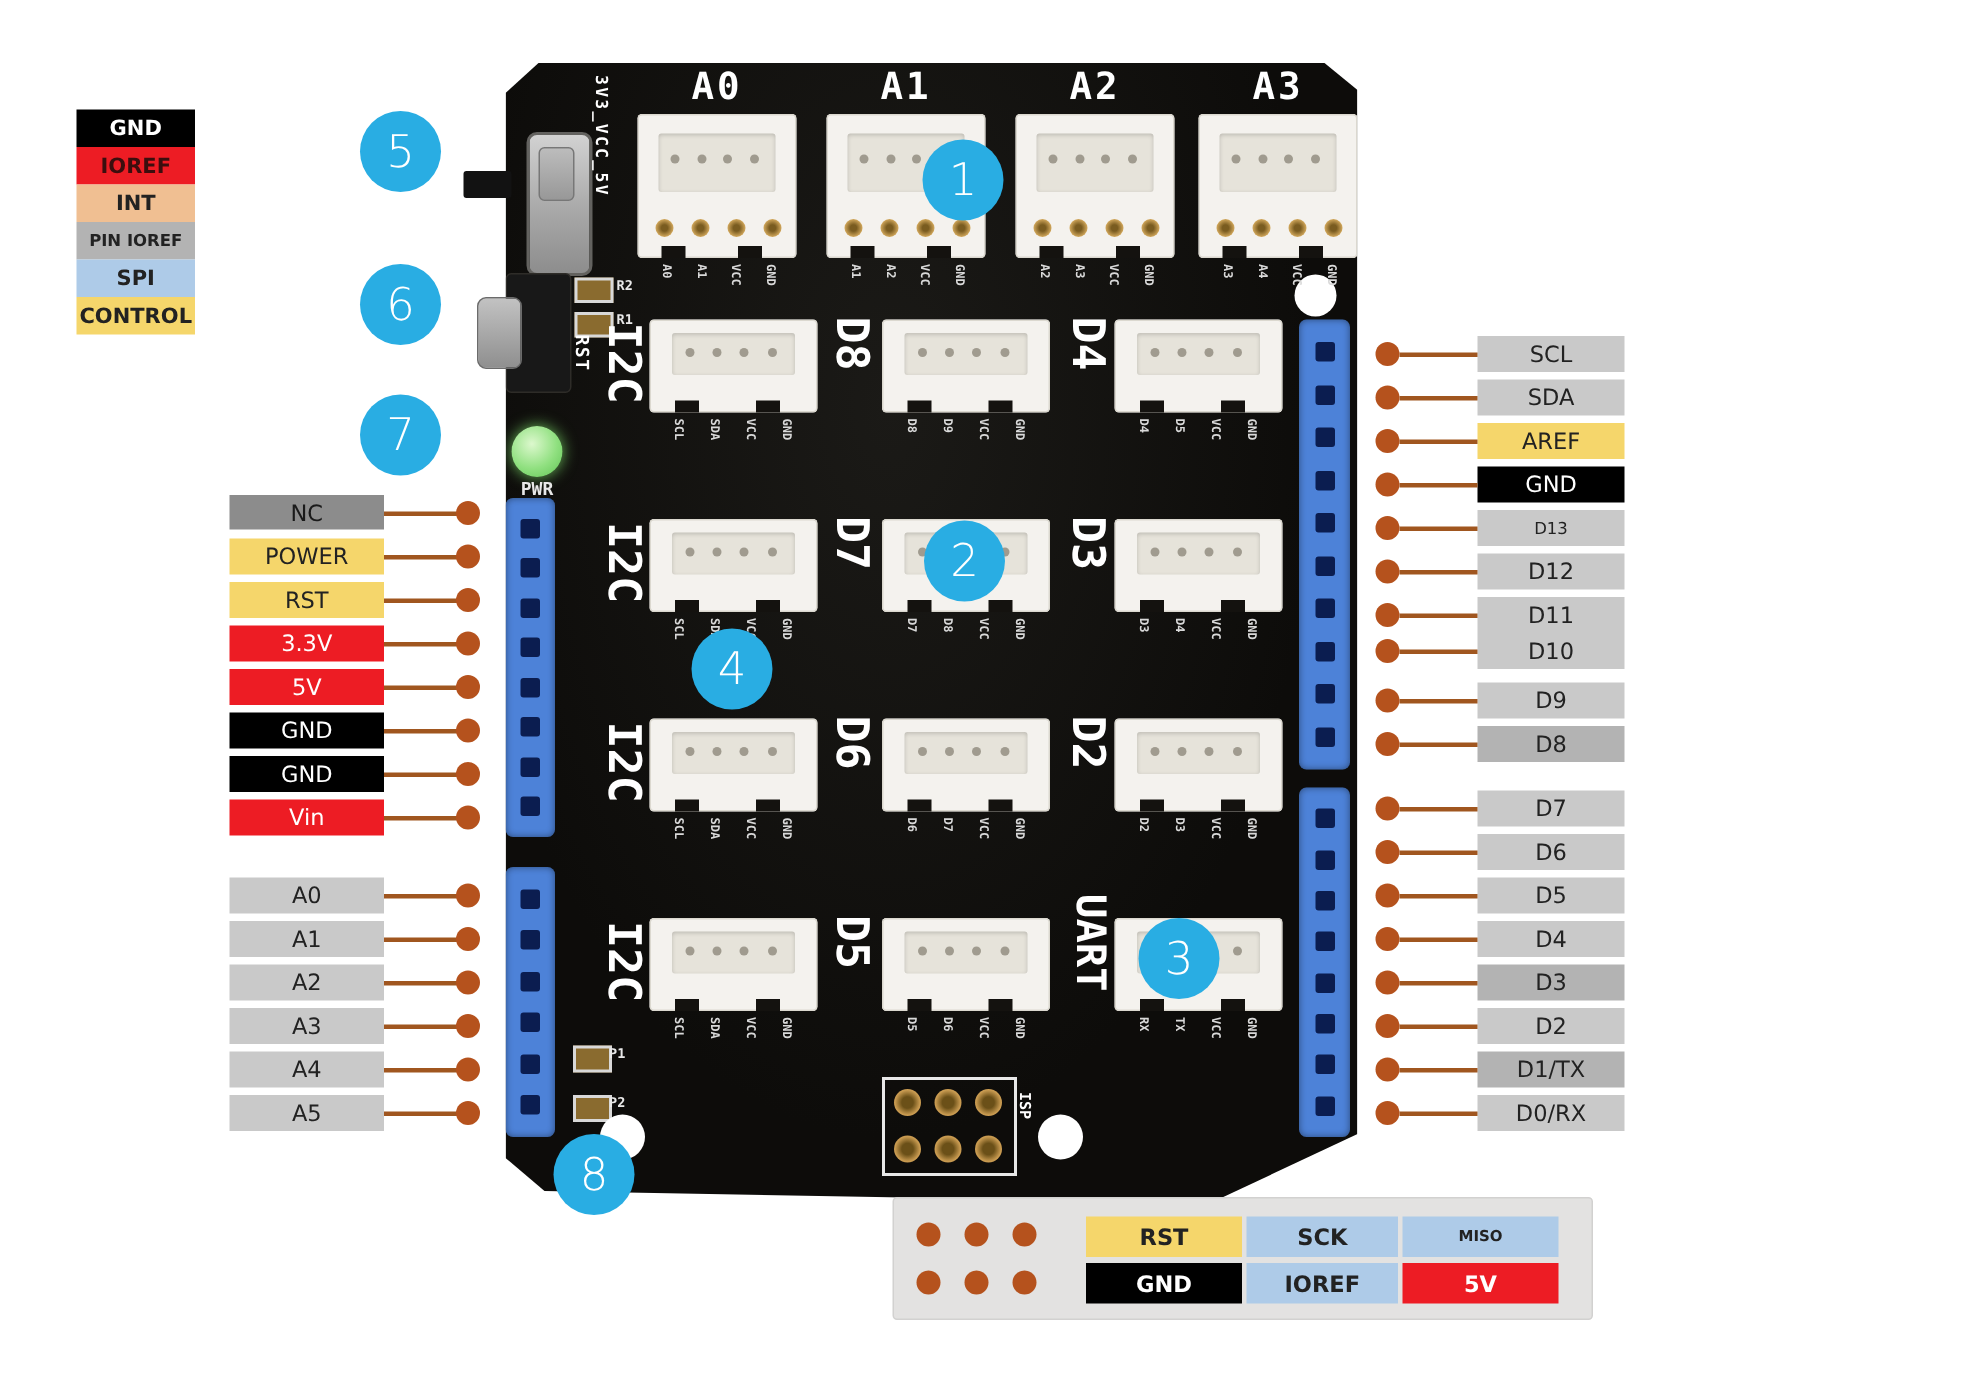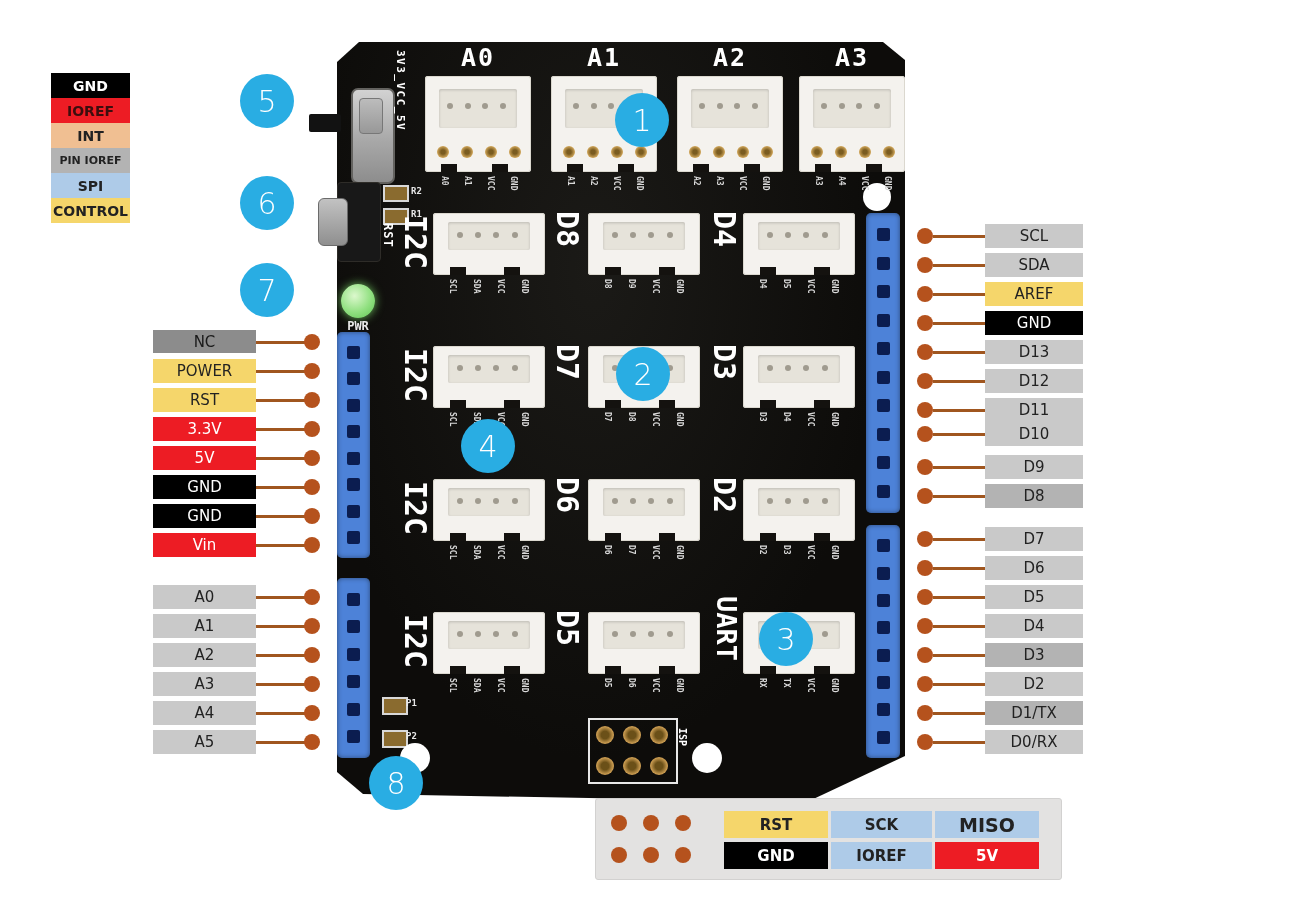--- a/index.html
+++ b/index.html
@@ -381,21 +381,21 @@
 
   <div id="isp-panel">
       <div style="position: absolute; left: 15px; top: 16px; width: 16px; height: 16px; background: rgb(181, 82, 29); border-radius: 50%;"></div>
       <div style="position: absolute; left: 47px; top: 16px; width: 16px; height: 16px; background: rgb(181, 82, 29); border-radius: 50%;"></div>
       <div style="position: absolute; left: 79px; top: 16px; width: 16px; height: 16px; background: rgb(181, 82, 29); border-radius: 50%;"></div>
       <div style="position: absolute; left: 15px; top: 48px; width: 16px; height: 16px; background: rgb(181, 82, 29); border-radius: 50%;"></div>
       <div style="position: absolute; left: 47px; top: 48px; width: 16px; height: 16px; background: rgb(181, 82, 29); border-radius: 50%;"></div>
       <div style="position: absolute; left: 79px; top: 48px; width: 16px; height: 16px; background: rgb(181, 82, 29); border-radius: 50%;"></div>
       <div style="position: absolute; left: 128px; top: 12px; width: 104px; height: 27px; display: flex; align-items: center; justify-content: center; background: rgb(245, 214, 107); color: rgb(34, 34, 34); font-size: 15px; font-weight: 600;">RST</div>
       <div style="position: absolute; left: 235px; top: 12px; width: 101px; height: 27px; display: flex; align-items: center; justify-content: center; background: rgb(174, 203, 232); color: rgb(34, 34, 34); font-size: 15px; font-weight: 600;">SCK</div>
-      <div style="position: absolute; left: 339px; top: 12px; width: 104px; height: 27px; display: flex; align-items: center; justify-content: center; background: rgb(174, 203, 232); color: rgb(34, 34, 34); font-size: 19px; font-weight: 600;">MISO</div>
+      <div style="position: absolute; left: 339px; top: 12px; width: 104px; height: 27px; display: flex; align-items: center; justify-content: center; background: rgb(174, 203, 232); color: rgb(34, 34, 34); font-size: 10px; font-weight: 600;">MISO</div>
       <div style="position: absolute; left: 128px; top: 43px; width: 104px; height: 27px; display: flex; align-items: center; justify-content: center; background: rgb(0, 0, 0); color: rgb(255, 255, 255); font-size: 15px; font-weight: 600;">GND</div>
       <div style="position: absolute; left: 235px; top: 43px; width: 101px; height: 27px; display: flex; align-items: center; justify-content: center; background: rgb(174, 203, 232); color: rgb(34, 34, 34); font-size: 15px; font-weight: 600;">IOREF</div>
       <div style="position: absolute; left: 339px; top: 43px; width: 104px; height: 27px; display: flex; align-items: center; justify-content: center; background: rgb(237, 28, 36); color: rgb(255, 255, 255); font-size: 15px; font-weight: 600;">5V</div>
     </div>
 <div style="position: absolute; left: 153px; top: 330px; width: 103px; height: 23px; display: flex; align-items: center; justify-content: center; background: rgb(140, 140, 140); color: rgb(26, 26, 26); font-size: 15px; font-weight: 500; z-index: 20;">NC</div>
     <div style="position: absolute; left: 256px; top: 341px; width: 52px; height: 3px; background: rgb(160, 86, 31); z-index: 20;"></div>
     <div style="position: absolute; left: 304px; top: 334px; width: 16px; height: 16px; background: rgb(181, 82, 29); border-radius: 50%; z-index: 20;"></div>
     <div style="position: absolute; left: 153px; top: 359px; width: 103px; height: 24px; display: flex; align-items: center; justify-content: center; background: rgb(245, 214, 107); color: rgb(34, 34, 34); font-size: 15px; font-weight: 500; z-index: 20;">POWER</div>
     <div style="position: absolute; left: 256px; top: 370px; width: 52px; height: 3px; background: rgb(160, 86, 31); z-index: 20;"></div>
     <div style="position: absolute; left: 304px; top: 363px; width: 16px; height: 16px; background: rgb(181, 82, 29); border-radius: 50%; z-index: 20;"></div>
@@ -440,21 +440,21 @@
     <div style="position: absolute; left: 917px; top: 228px; width: 16px; height: 16px; background: rgb(181, 82, 29); border-radius: 50%; z-index: 20;"></div>
     <div style="position: absolute; left: 985px; top: 253px; width: 98px; height: 24px; display: flex; align-items: center; justify-content: center; background: rgb(201, 201, 201); color: rgb(34, 34, 34); font-size: 15px; font-weight: 500; z-index: 20;">SDA</div>
     <div style="position: absolute; left: 933px; top: 264px; width: 52px; height: 3px; background: rgb(160, 86, 31); z-index: 20;"></div>
     <div style="position: absolute; left: 917px; top: 257px; width: 16px; height: 16px; background: rgb(181, 82, 29); border-radius: 50%; z-index: 20;"></div>
     <div style="position: absolute; left: 985px; top: 282px; width: 98px; height: 24px; display: flex; align-items: center; justify-content: center; background: rgb(245, 214, 107); color: rgb(34, 34, 34); font-size: 15px; font-weight: 500; z-index: 20;">AREF</div>
     <div style="position: absolute; left: 933px; top: 293px; width: 52px; height: 3px; background: rgb(160, 86, 31); z-index: 20;"></div>
     <div style="position: absolute; left: 917px; top: 286px; width: 16px; height: 16px; background: rgb(181, 82, 29); border-radius: 50%; z-index: 20;"></div>
     <div style="position: absolute; left: 985px; top: 311px; width: 98px; height: 24px; display: flex; align-items: center; justify-content: center; background: rgb(0, 0, 0); color: rgb(255, 255, 255); font-size: 15px; font-weight: 500; z-index: 20;">GND</div>
     <div style="position: absolute; left: 933px; top: 322px; width: 52px; height: 3px; background: rgb(160, 86, 31); z-index: 20;"></div>
     <div style="position: absolute; left: 917px; top: 315px; width: 16px; height: 16px; background: rgb(181, 82, 29); border-radius: 50%; z-index: 20;"></div>
-    <div style="position: absolute; left: 985px; top: 340px; width: 98px; height: 24px; display: flex; align-items: center; justify-content: center; background: rgb(201, 201, 201); color: rgb(34, 34, 34); font-size: 15px; font-weight: 500; z-index: 20;">D13</div>
+    <div style="position: absolute; left: 985px; top: 340px; width: 98px; height: 24px; display: flex; align-items: center; justify-content: center; background: rgb(201, 201, 201); color: rgb(34, 34, 34); font-size: 11px; font-weight: 500; z-index: 20;">D13</div>
     <div style="position: absolute; left: 933px; top: 351px; width: 52px; height: 3px; background: rgb(160, 86, 31); z-index: 20;"></div>
     <div style="position: absolute; left: 917px; top: 344px; width: 16px; height: 16px; background: rgb(181, 82, 29); border-radius: 50%; z-index: 20;"></div>
     <div style="position: absolute; left: 985px; top: 369px; width: 98px; height: 24px; display: flex; align-items: center; justify-content: center; background: rgb(201, 201, 201); color: rgb(34, 34, 34); font-size: 15px; font-weight: 500; z-index: 20;">D12</div>
     <div style="position: absolute; left: 933px; top: 380px; width: 52px; height: 3px; background: rgb(160, 86, 31); z-index: 20;"></div>
     <div style="position: absolute; left: 917px; top: 373px; width: 16px; height: 16px; background: rgb(181, 82, 29); border-radius: 50%; z-index: 20;"></div>
     <div style="position: absolute; left: 985px; top: 398px; width: 98px; height: 24px; display: flex; align-items: center; justify-content: center; background: rgb(201, 201, 201); color: rgb(34, 34, 34); font-size: 15px; font-weight: 500; z-index: 20;">D11</div>
     <div style="position: absolute; left: 933px; top: 409px; width: 52px; height: 3px; background: rgb(160, 86, 31); z-index: 20;"></div>
     <div style="position: absolute; left: 917px; top: 402px; width: 16px; height: 16px; background: rgb(181, 82, 29); border-radius: 50%; z-index: 20;"></div>
     <div style="position: absolute; left: 985px; top: 422px; width: 98px; height: 24px; display: flex; align-items: center; justify-content: center; background: rgb(201, 201, 201); color: rgb(34, 34, 34); font-size: 15px; font-weight: 500; z-index: 20;">D10</div>
     <div style="position: absolute; left: 933px; top: 433px; width: 52px; height: 3px; background: rgb(160, 86, 31); z-index: 20;"></div>

